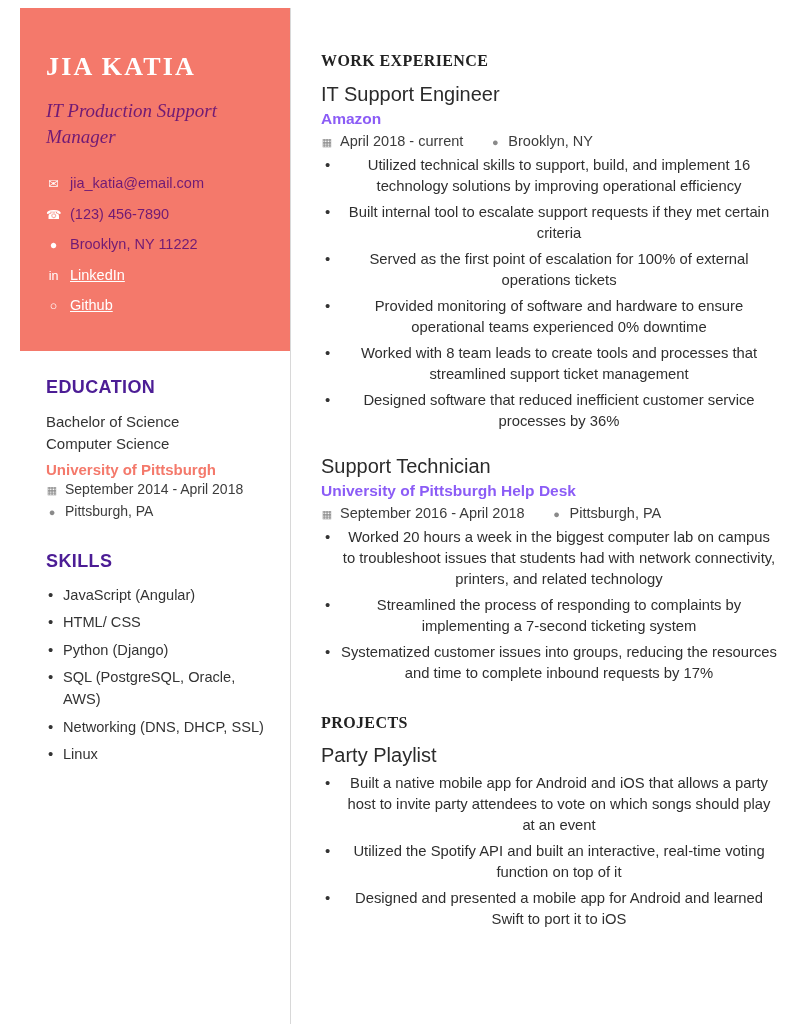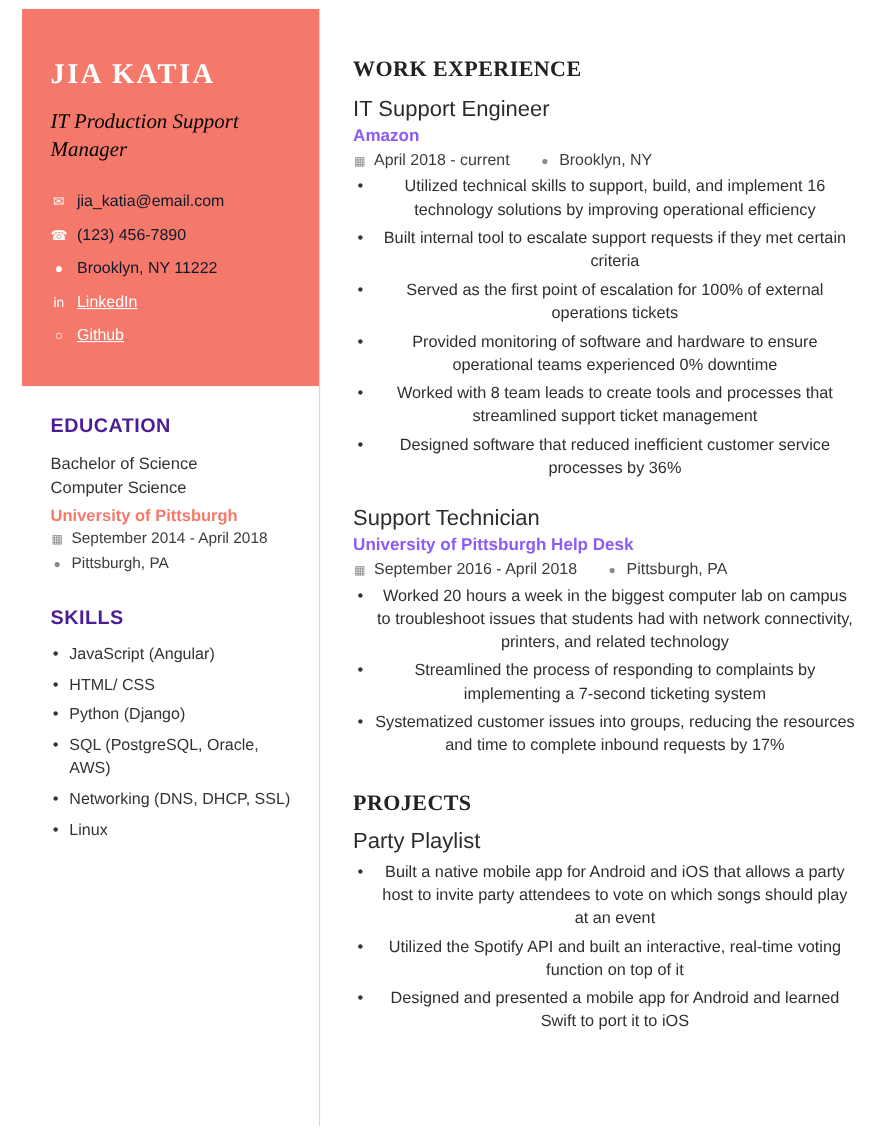--- a/index.html
+++ b/index.html
@@ -45,42 +45,42 @@
     font-weight: 700;
     letter-spacing: 2.2px;
     color: #ffffff;
     margin-bottom: 16px;
   }
   .role {
     font-family: "Liberation Serif", serif;
     font-style: italic;
     font-size: 19px;
     line-height: 1.38;
-    color: #000000;
+    color: #701a75;
     margin-bottom: 22px;
   }
   .contact-list { margin-top: 4px; }
   .contact-item {
     display: flex;
     align-items: baseline;
     gap: 9px;
     font-size: 14.5px;
     line-height: 1.55;
     margin-bottom: 8px;
     color: #ffffff;
   }
   .contact-item .ico {
     flex: 0 0 15px;
     width: 15px;
     text-align: center;
     font-size: 12.5px;
     line-height: 1.4;
     color: #ffffff;
   }
-  .contact-item .txt { color: #0f172a; }
+  .contact-item .txt { color: #701a75; }
   .contact-item .link {
     text-decoration: underline;
     color: #ffffff;
   }
   .left-body { padding: 26px 26px 20px 26px; }
   .left-h {
     font-family: Liberation Sans, sans-serif;
     font-size: 18px;
     font-weight: 700;
     color: #4c1d95;
@@ -139,21 +139,21 @@
     background: #d8d8d8;
     margin-top: 0;
   }
   
   .right {
     flex: 1 1 auto;
     padding: 44px 26px 24px 30px;
   }
   .sec-h {
     font-family: "Liberation Serif", serif;
-    font-size: 20px;
+    font-size: 16px;
     font-weight: 700;
     color: #222222;
     letter-spacing: 0.4px;
     margin-bottom: 12px;
   }
   .job { margin-bottom: 22px; }
   .job-title {
     font-size: 20px;
     color: #2b2b2b;
     line-height: 1.25;

